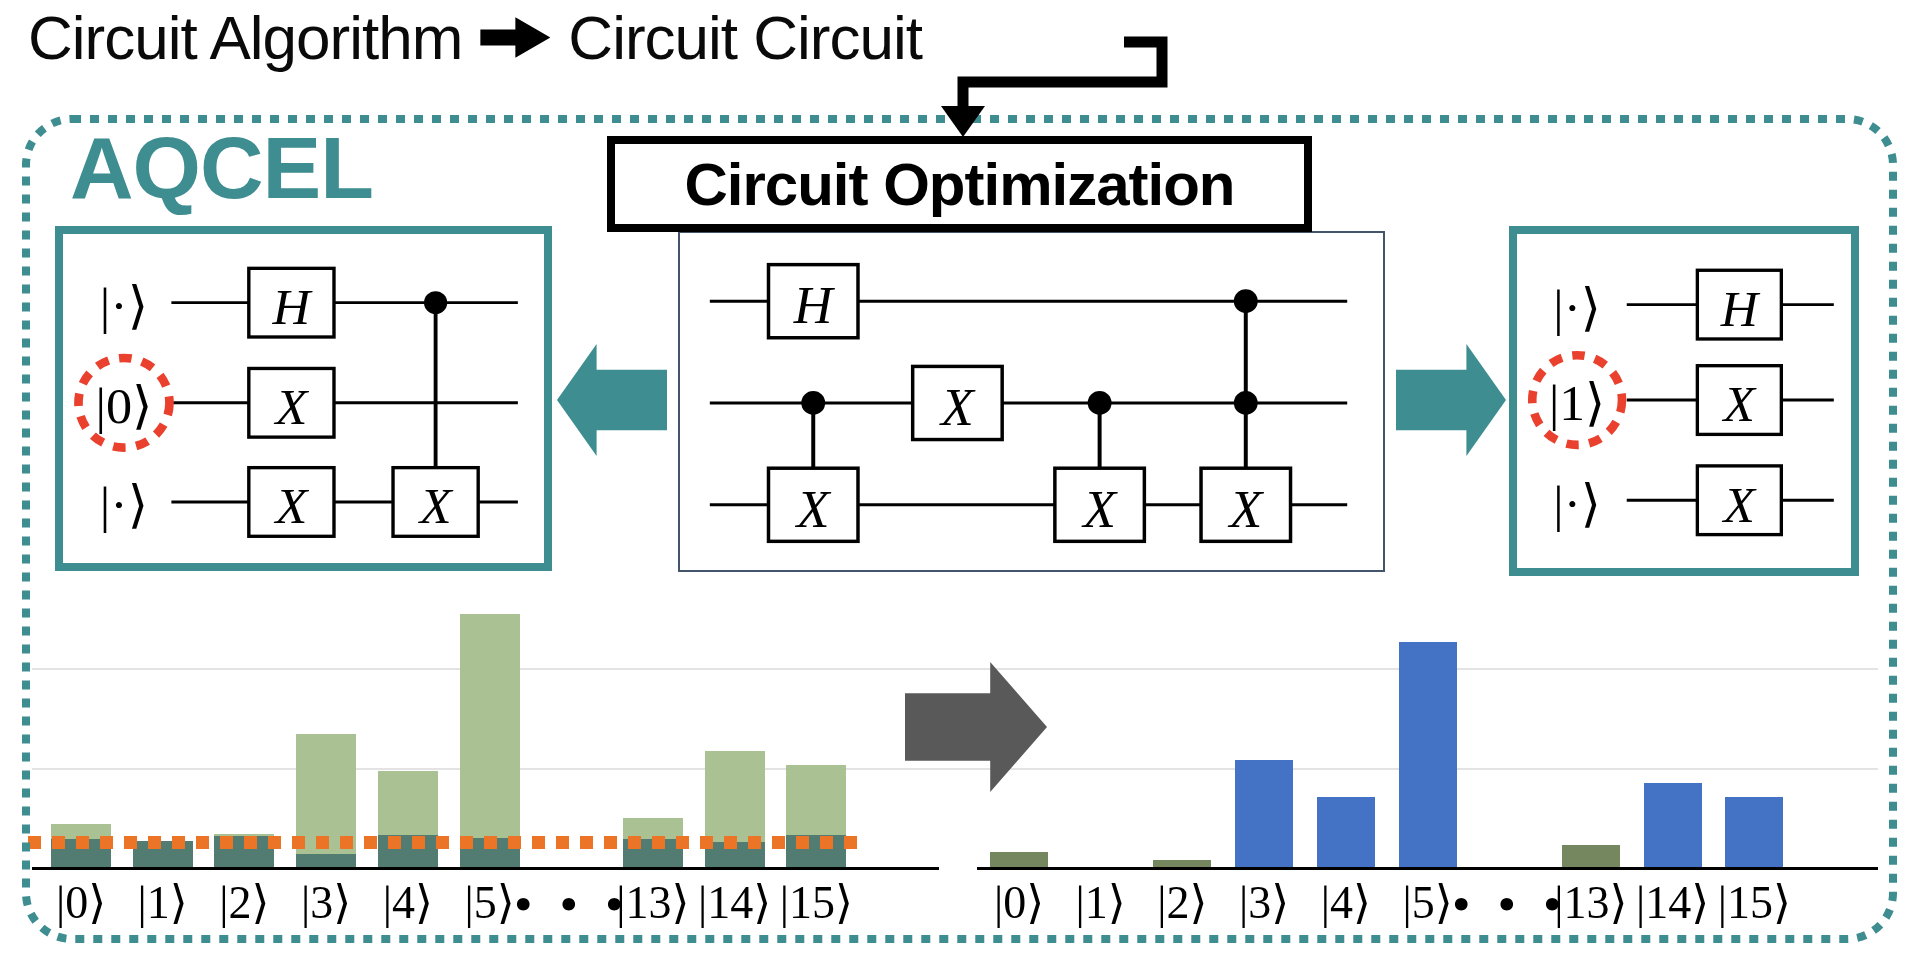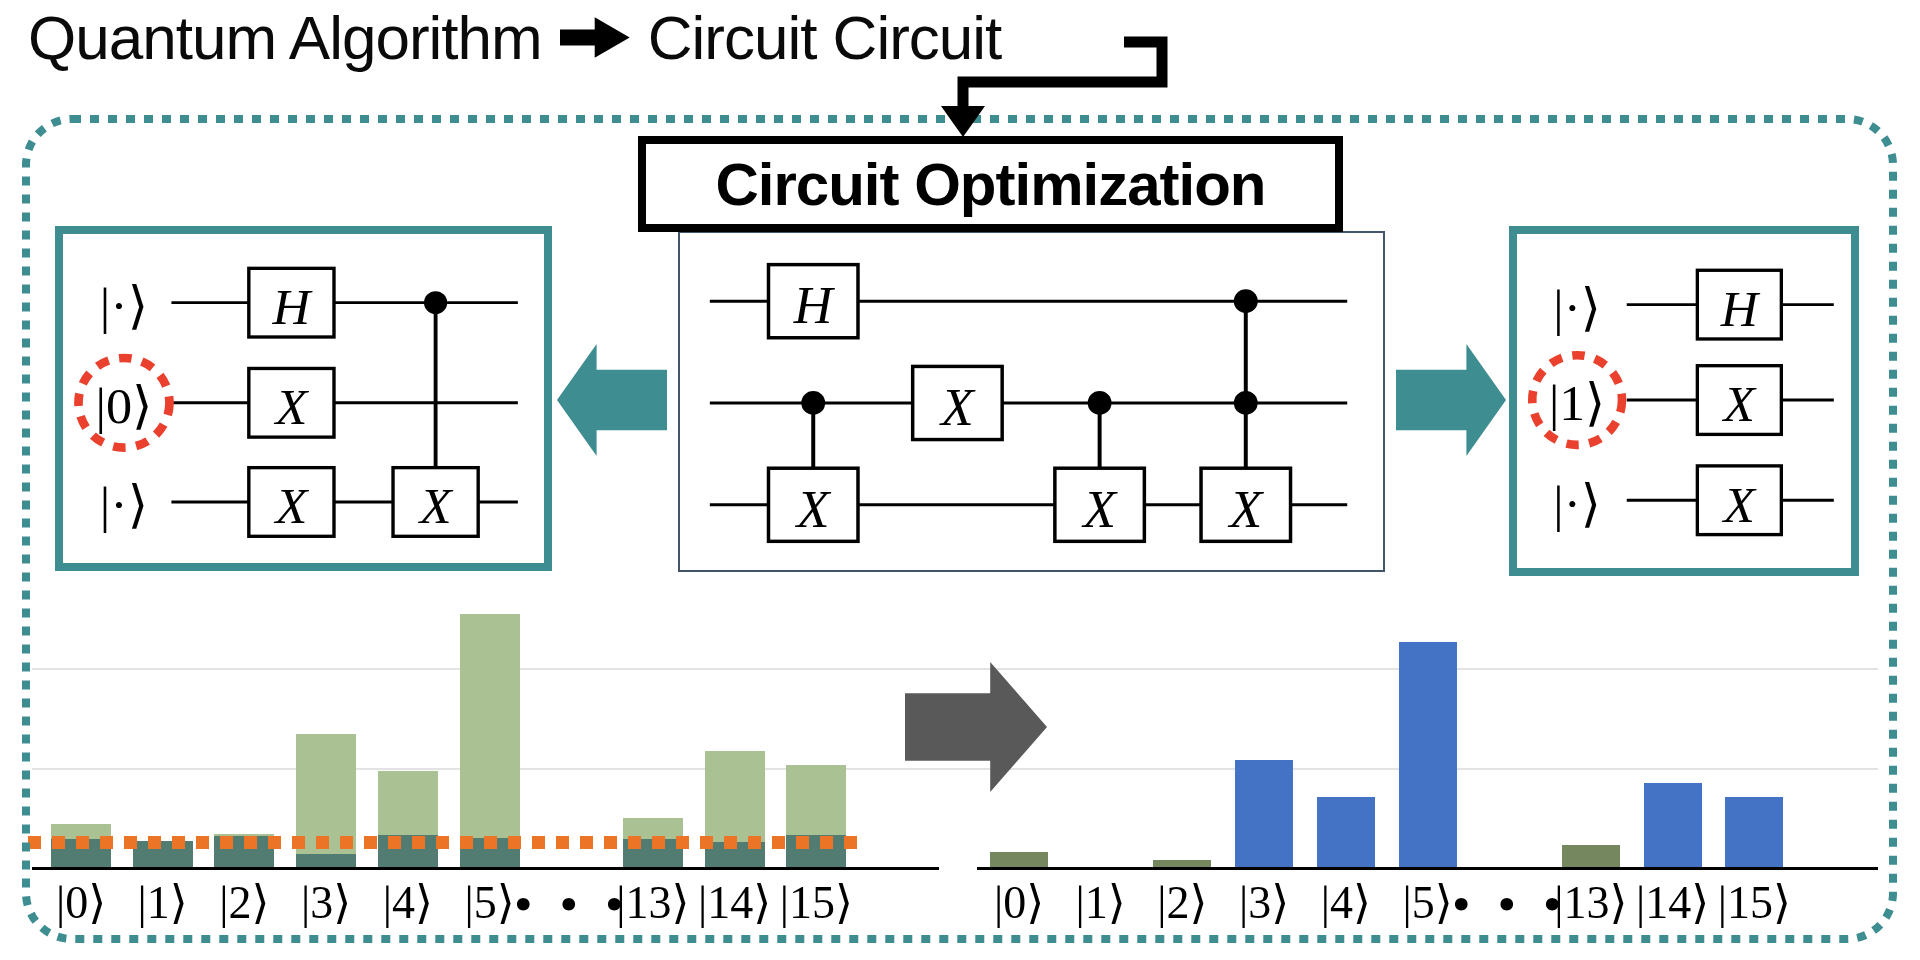--- a/index.html
+++ b/index.html
@@ -11,21 +11,21 @@
   #title{left:28px;top:2px;display:flex;align-items:center;gap:18px;
          font-size:62px;letter-spacing:-1px;color:#0a0a0a;white-space:nowrap;}
   #title-arrow{width:70px;height:42px;background:#000;flex:0 0 auto;
     clip-path:polygon(0 31%,50% 31%,50% 2%,100% 50%,50% 98%,50% 69%,0 69%);}
 
   
   #aqcel{left:70px;top:124px;font-size:88px;font-weight:800;line-height:1;
          color:var(--teal,#3E8D91);letter-spacing:-1px;}
 
   
-  #opt-box{left:638px;top:136px;width:705px;height:96px;border:8px solid #000;background:#fff;
+  #opt-box{left:607px;top:136px;width:705px;height:96px;border:8px solid #000;background:#fff;
            box-sizing:border-box;display:flex;align-items:center;justify-content:center;
            font-size:60px;font-weight:800;letter-spacing:-1px;z-index:6;}
 
   
   .circuit{background:#fff;box-sizing:border-box;z-index:4;}
   #circuit-left  {left:55px;  top:226px;width:497px;height:345px;border:8px solid var(--teal,#3E8D91);}
   #circuit-middle{left:678px; top:231px;width:707px;height:341px;border:2px solid var(--inner-box-border,#44546A);}
   #circuit-right {left:1509px;top:226px;width:350px;height:350px;border:8px solid var(--teal,#3E8D91);}
   .circuit svg{display:block;width:100%;height:100%;}
 
@@ -52,25 +52,26 @@
 
   
   #decor{position:absolute;inset:0;z-index:8;pointer-events:none;}
 </style>
 </head>
 <body>
 
 <div id="stage">
 
   <div id="title" class="abs">
-    <span>Quantum Algorithm</span>
+    <span>Circuit Algorithm</span>
     <span id="title-arrow"></span>
     <span>Circuit Circuit</span>
   </div>
 
+  <div id="aqcel" class="abs">AQCEL</div>
 
   <div id="opt-box" class="abs">
     <span>Circuit Optimization</span>
   </div>
 
   <div id="circuit-left" class="abs circuit">
     <svg id="svg-left" viewBox="0 0 497 345" preserveAspectRatio="none">
         <line x1="112" y1="72" x2="470" y2="72" stroke="#000" stroke-width="3"></line>
         <line x1="112" y1="177" x2="470" y2="177" stroke="#000" stroke-width="3"></line>
         <line x1="112" y1="281" x2="470" y2="281" stroke="#000" stroke-width="3"></line>

